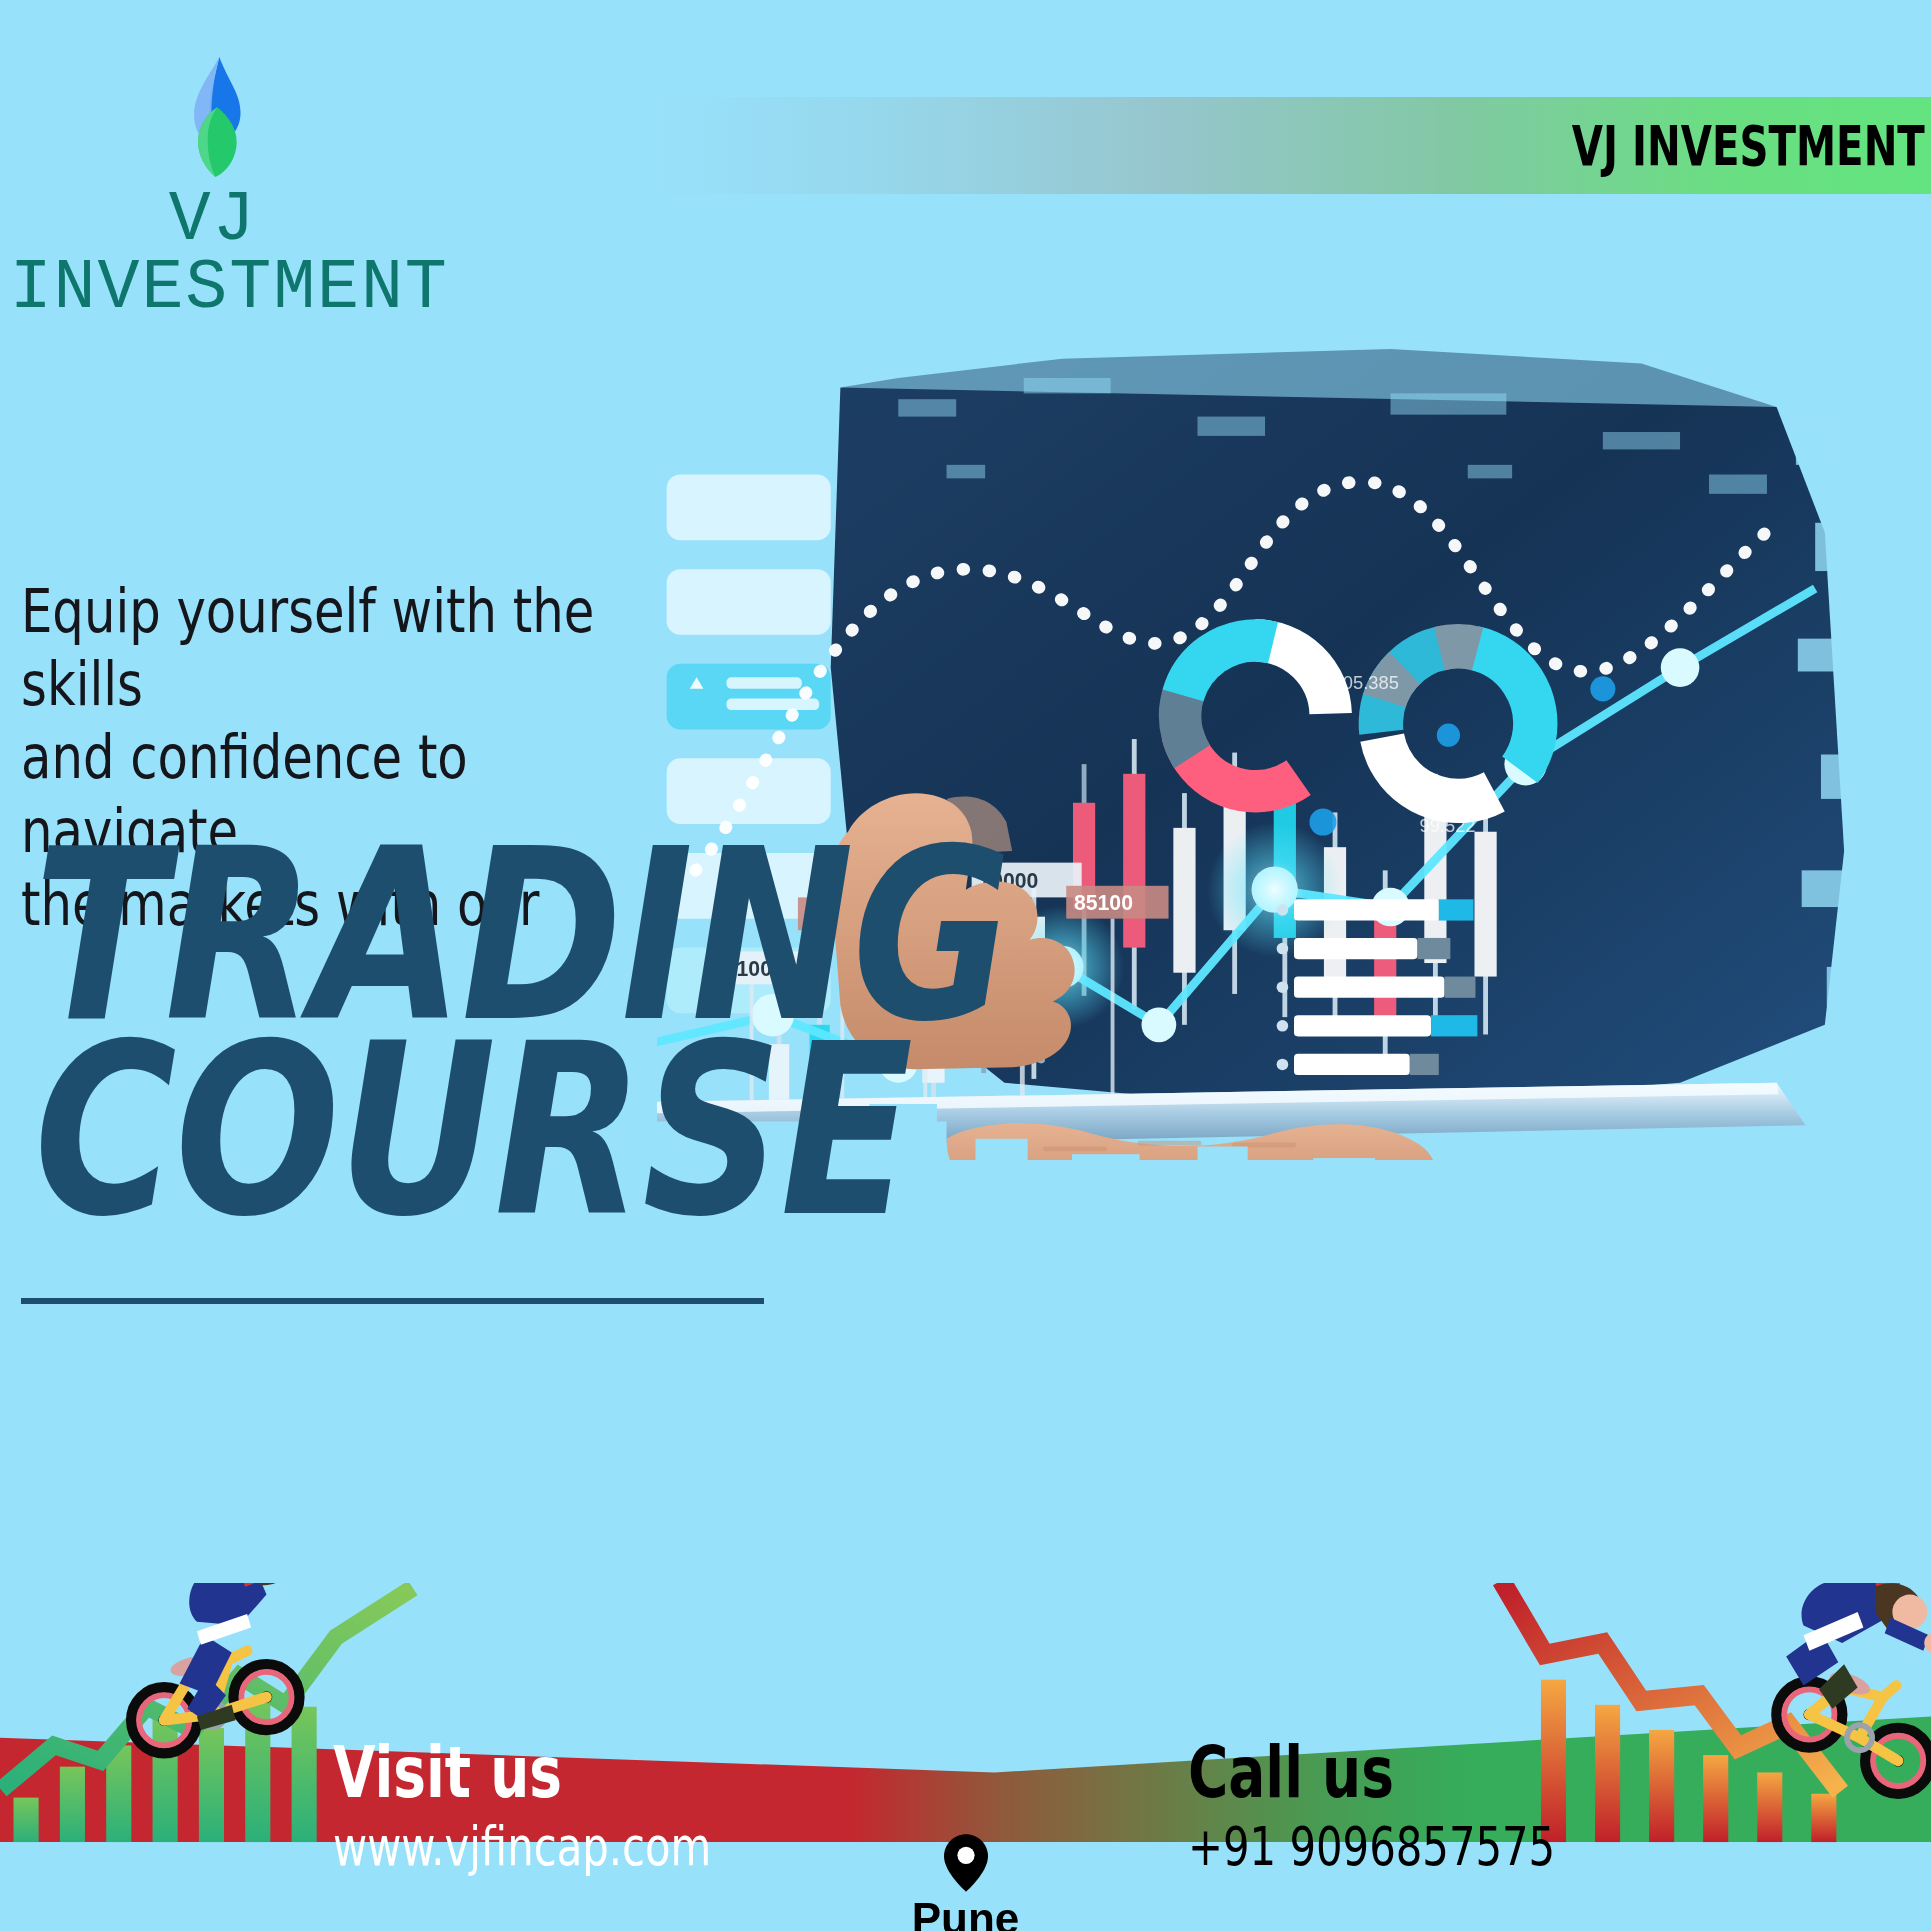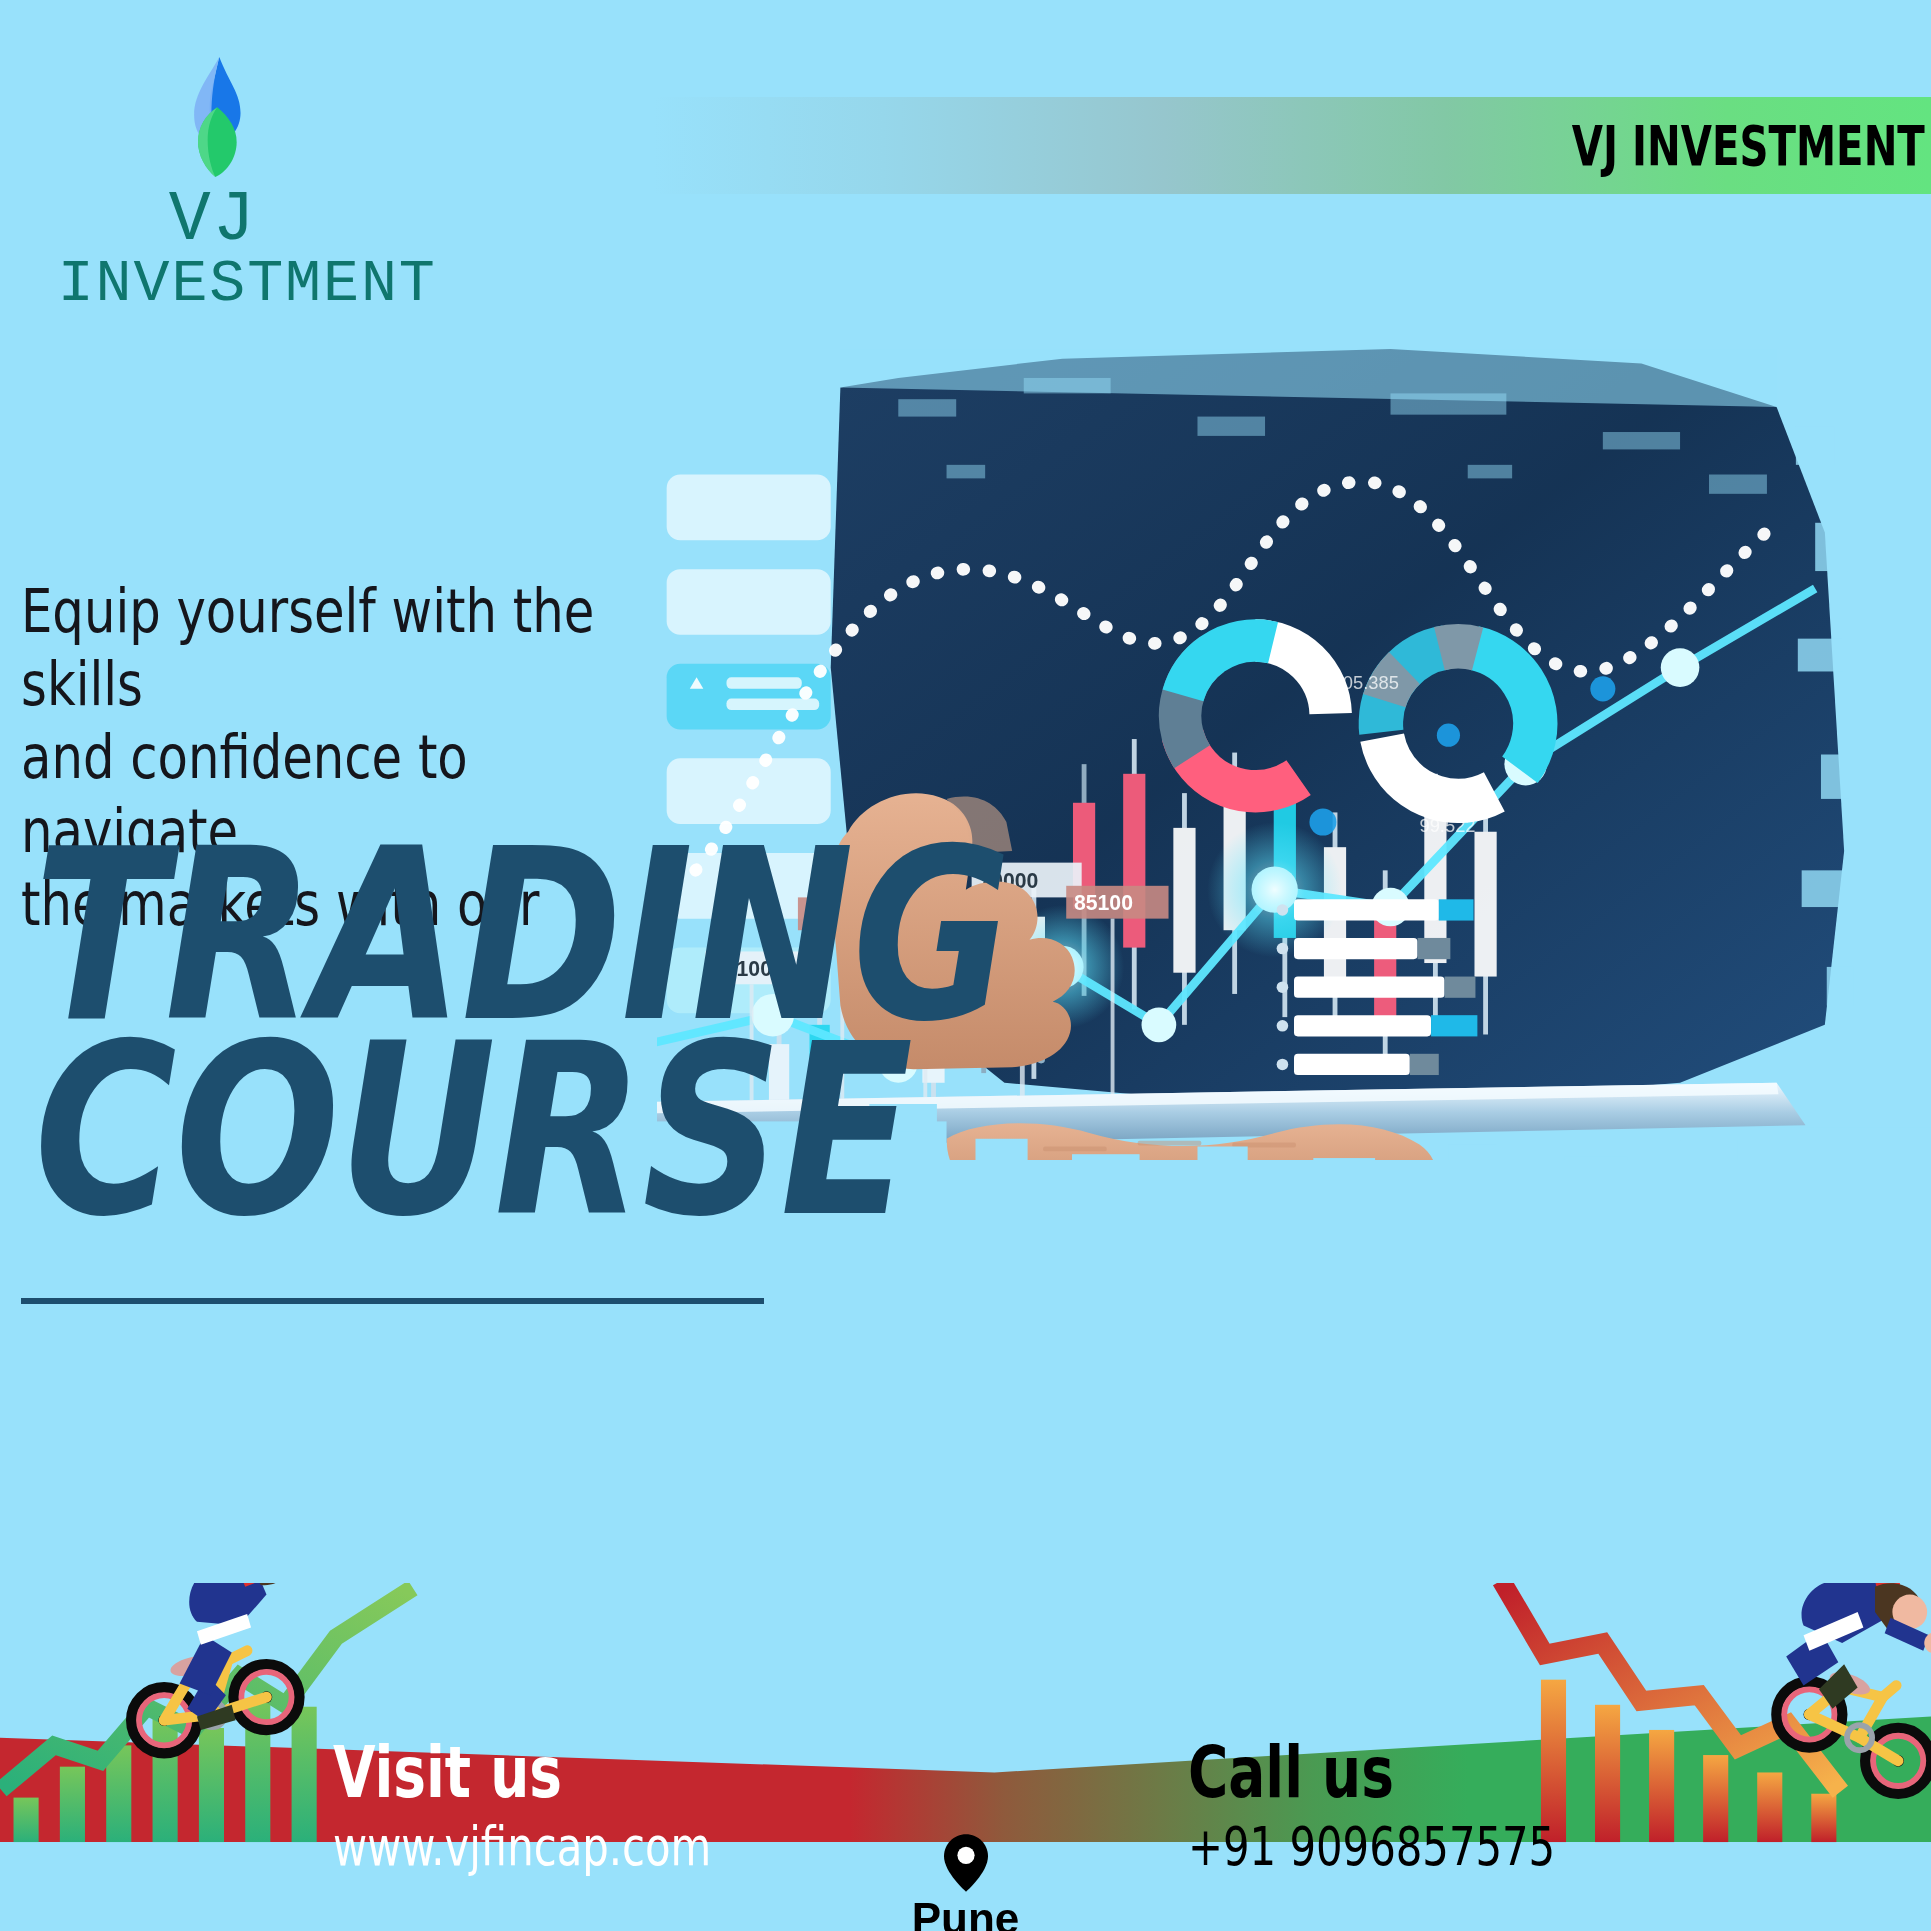--- a/index.html
+++ b/index.html
@@ -52,21 +52,21 @@
   }
   .logo-mark { width:87px; height:126px; margin:0 auto 7.7px auto; display:block; }
   .logo-name {
     font-family:Liberation Mono, monospace;
     font-weight:500;
     font-size:70px;
     line-height:.98;
     color:#0f766e;
     letter-spacing:1.9px;
   }
-  .logo-name .l2 { font-size:60px; display:block;margin-left:48px; }
+  .logo-name .l2 { font-size:70px; display:block; }
 
   
   .subhead {
     position:absolute; left:21px; top:575px;
     width:695px;
     font-family:"Liberation Sans Narrow","DejaVu Sans Condensed","Liberation Sans", sans-serif;
     font-size:60px;
     line-height:1.22;
     color:#15161c;
     transform:scaleX(.92);

